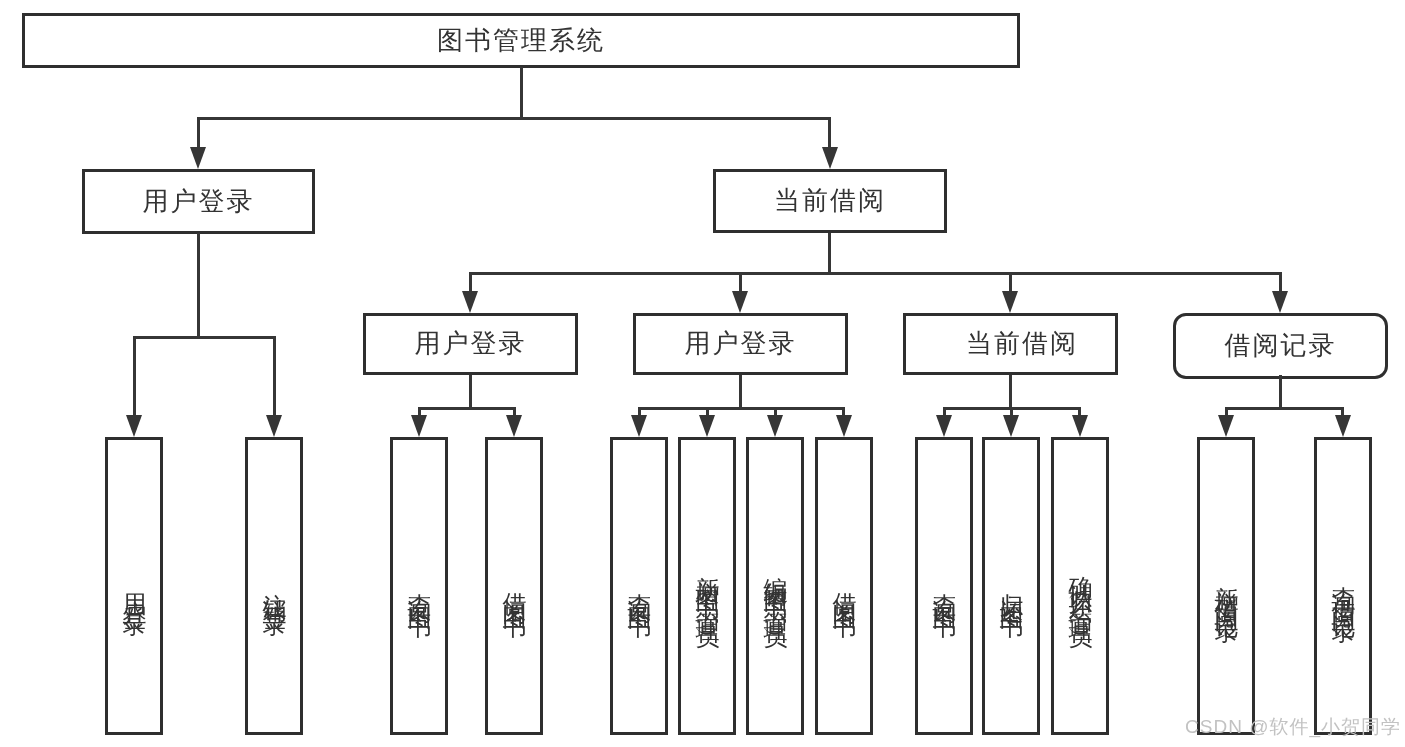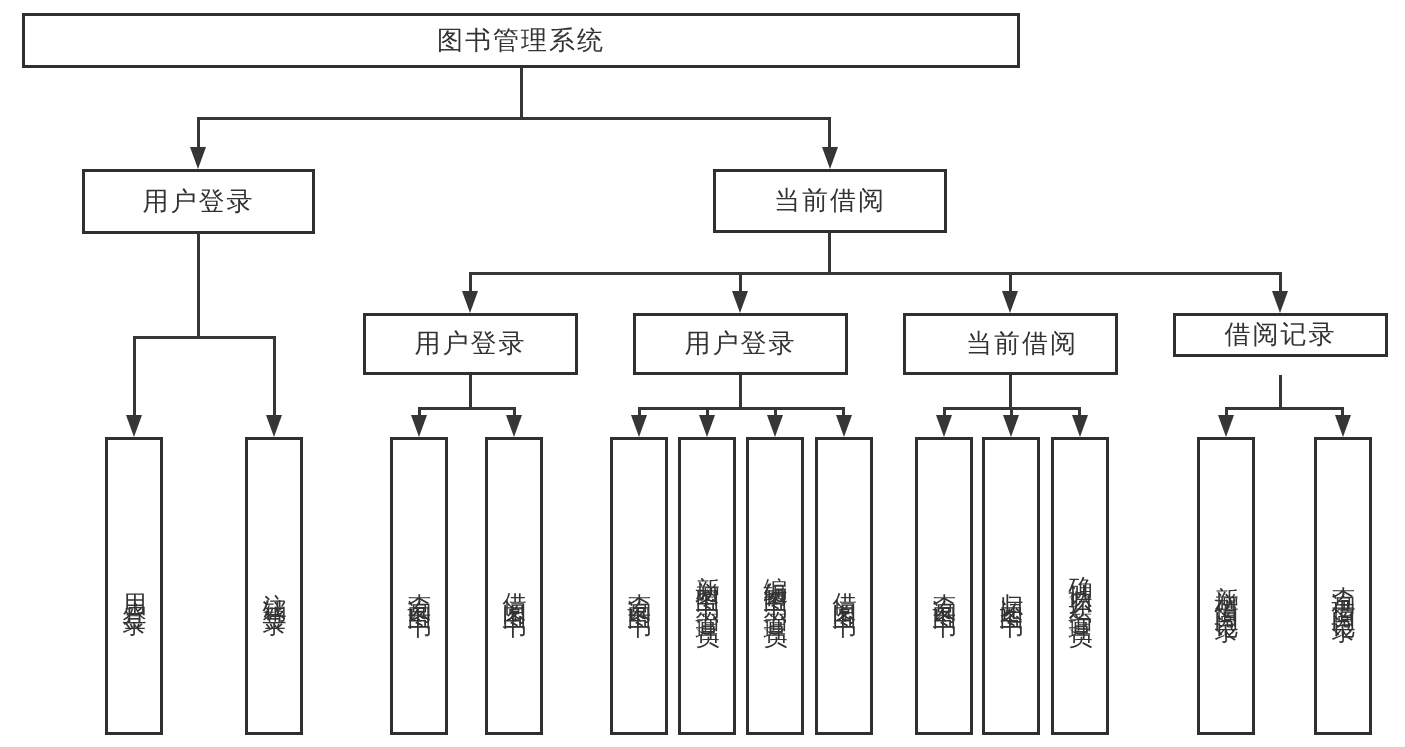--- a/index.html
+++ b/index.html
@@ -83,21 +83,21 @@
   <div class="vline" style="left:1009px; top:272px; height:22px;"></div>
   <div class="vline" style="left:1279px; top:272px; height:22px;"></div>
   <div class="arrow" style="left:462px; top:291px;"></div>
   <div class="arrow" style="left:732px; top:291px;"></div>
   <div class="arrow" style="left:1002px; top:291px;"></div>
   <div class="arrow" style="left:1272px; top:291px;"></div>
 
   <div class="node" style="left:363px; top:313px; width:215px; height:62px;">用户登录</div>
   <div class="node" style="left:633px; top:313px; width:215px; height:62px;">用户登录</div>
   <div class="node" style="left:903px; top:313px; width:215px; height:62px;padding-left:23px;">当前借阅</div>
-  <div class="node" style="left:1173px; top:313px; width:215px; height:44px;">借阅记录</div>
+  <div class="node" style="left:1173px; top:313px; width:215px; height:66px;border-radius:13px;">借阅记录</div>
 
   <div class="vline" style="left:469px; top:375px; height:35px;"></div>
   <div class="hline" style="left:418px; top:407px; width:98px;"></div>
   <div class="vline" style="left:418px; top:407px; height:10px;"></div>
   <div class="vline" style="left:513px; top:407px; height:10px;"></div>
   <div class="arrow" style="left:411px; top:415px;"></div>
   <div class="arrow" style="left:506px; top:415px;"></div>
 
   <div class="vline" style="left:739px; top:375px; height:35px;"></div>
   <div class="hline" style="left:638px; top:407px; width:207px;"></div>
@@ -137,14 +137,15 @@
   <div class="node leaf" style="left:746px; top:437px; width:58px; height:298px;">编辑图书（管理员）</div>
   <div class="node leaf" style="left:815px; top:437px; width:58px; height:298px;">借阅图书</div>
 
   <div class="node leaf" style="left:915px; top:437px; width:58px; height:298px;">查询图书</div>
   <div class="node leaf" style="left:982px; top:437px; width:58px; height:298px;">归还图书</div>
   <div class="node leaf" style="left:1051px; top:437px; width:58px; height:298px;">确认归还（管理员）</div>
 
   <div class="node leaf" style="left:1197px; top:437px; width:58px; height:298px;">新增借阅记录</div>
   <div class="node leaf" style="left:1314px; top:437px; width:58px; height:298px;">查询借阅记录</div>
 
+  <div class="watermark">CSDN @软件_小贺同学</div>
 
 </div>
 
 </body></html>

